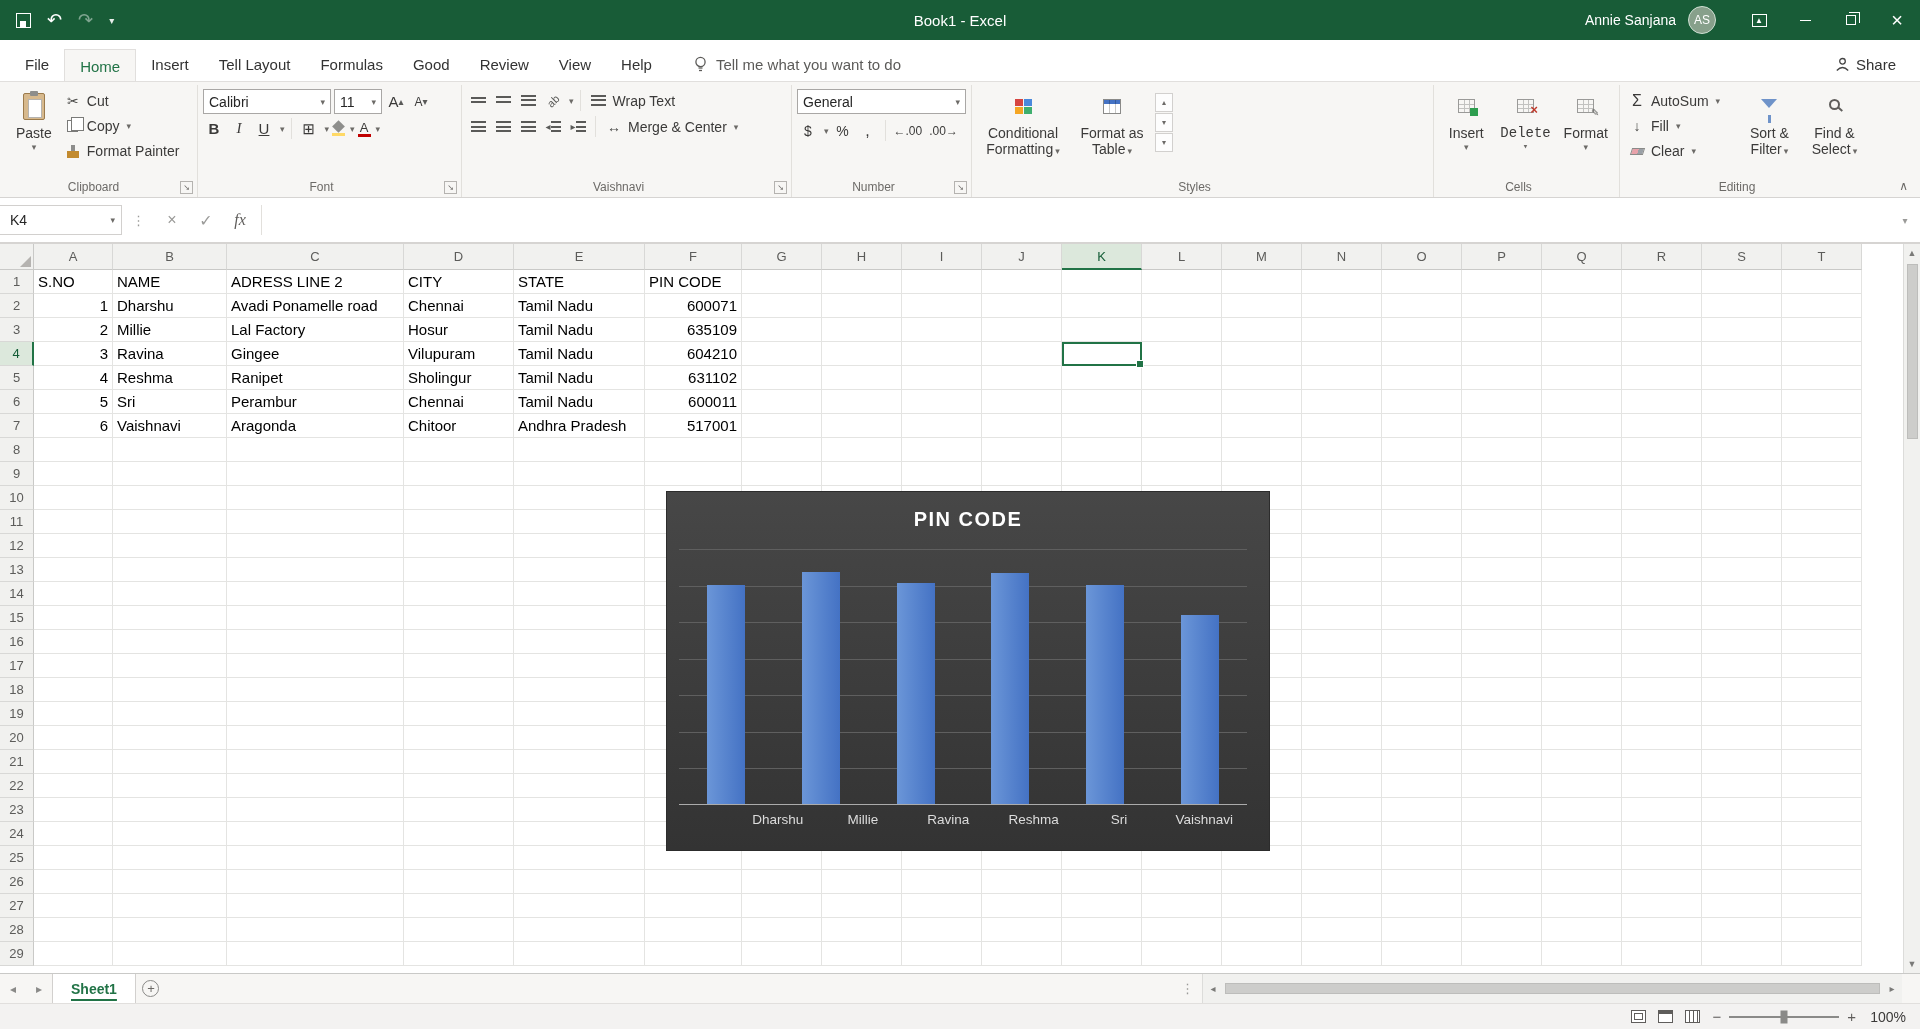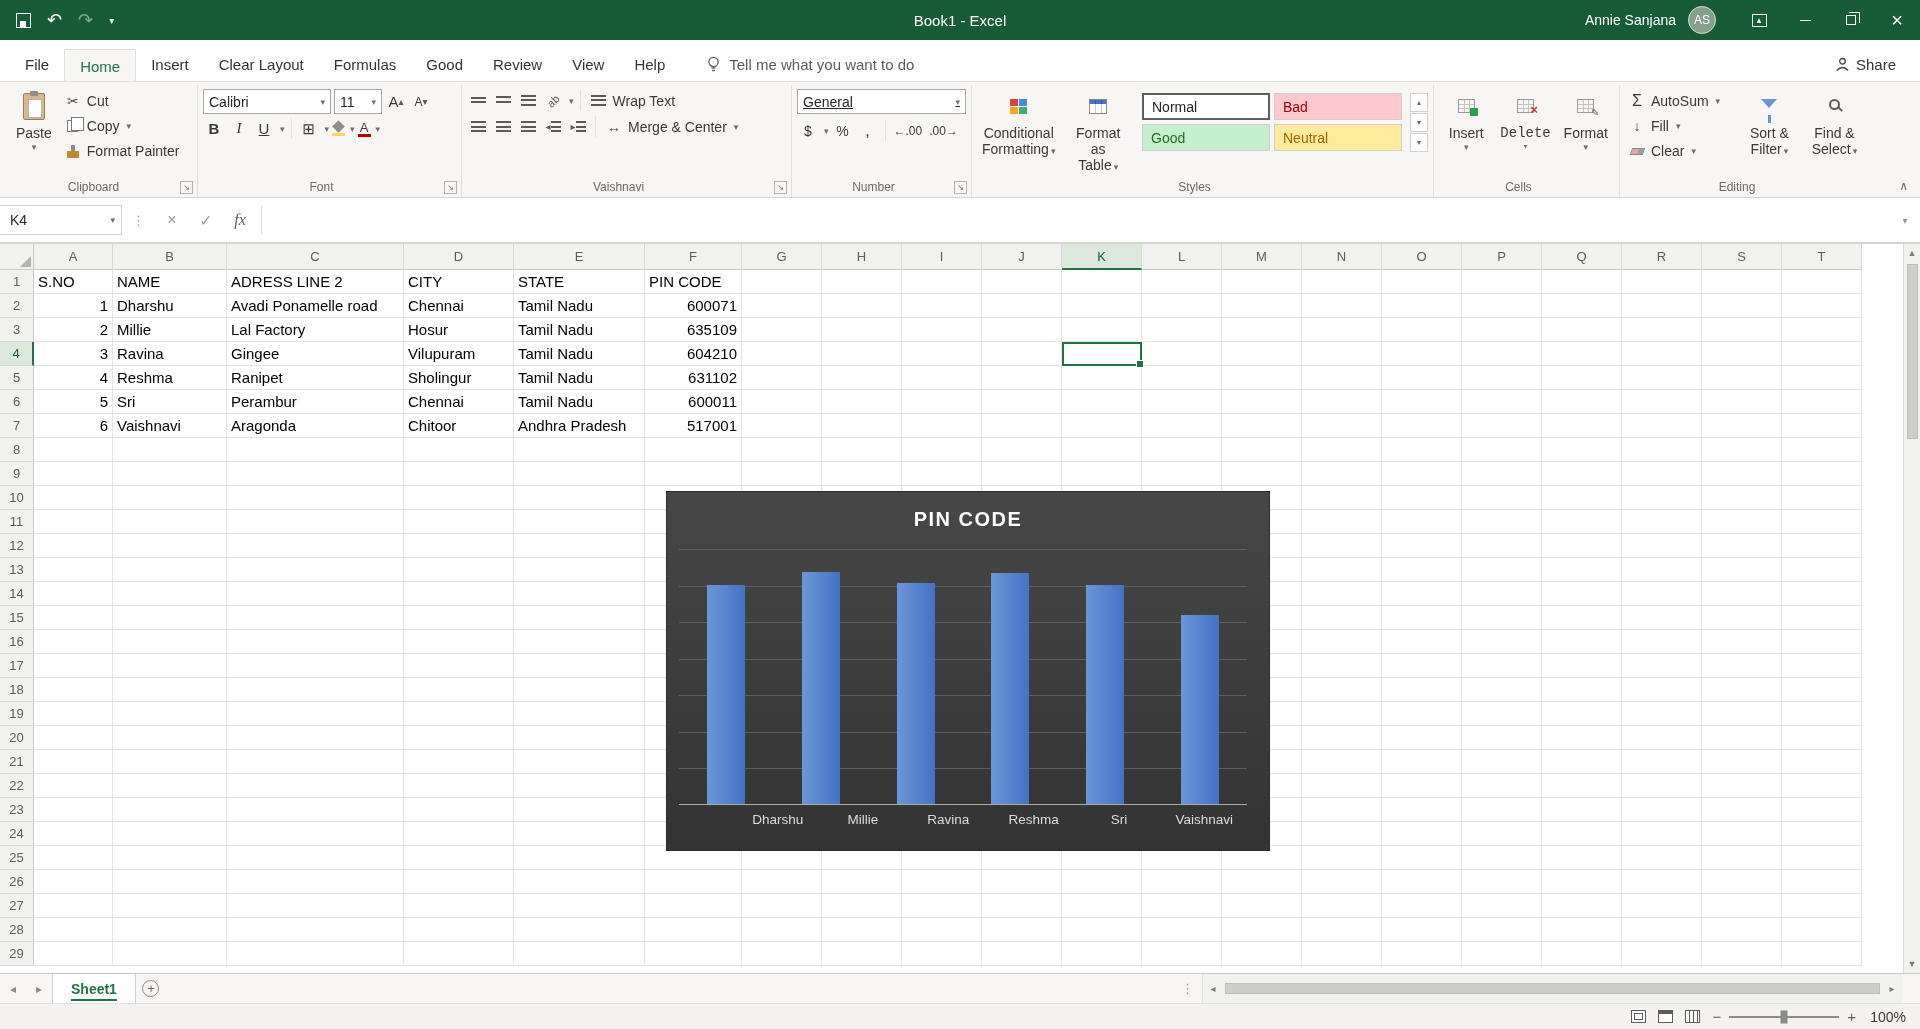--- a/index.html
+++ b/index.html
@@ -188,21 +188,21 @@
         </span>
       <span class="win-btn close-x">×</span>
     </div>
   </div>
 
   <div class="tab-row">
     <div class="tab-bar">
         <div class="rtab">File</div>
         <div class="rtab active">Home</div>
         <div class="rtab">Insert</div>
-        <div class="rtab">Clear Layout</div>
+        <div class="rtab">Tell Layout</div>
         <div class="rtab">Formulas</div>
         <div class="rtab">Good</div>
         <div class="rtab">Review</div>
         <div class="rtab">View</div>
         <div class="rtab">Help</div>
       </div>
     <div class="tellme">
       <svg width="15" height="17" viewBox="0 0 15 17">
           <circle cx="7.5" cy="6" r="4.6" fill="none" stroke="#5c5b59" stroke-width="1.3"></circle>
           <line x1="5.5" y1="12" x2="9.5" y2="12" stroke="#5c5b59" stroke-width="1.3"></line>
@@ -342,21 +342,21 @@
             </div>
         </div>
       </div>
       <span class="group-label">Vaishnavi</span>
       <span class="launcher">↘</span>
     </div>
 
     <div class="group" style="width:180px;">
       <div class="font-rows">
         <div class="frow">
-          <div class="combo" style="width:185px;text-decoration:underline;">
+          <div class="combo" style="width:185px;">
               <span>General</span>
               <span class="dd">▾</span>
             </div>
         </div>
         <div class="frow" style="margin-top:2px;">
           <div class="tbtn">
               <span class="num-ic" style="font-size:14px;">$</span>
             </div>
             <span class="dd">▾</span>
           <div class="tbtn">
@@ -390,26 +390,20 @@
               </span>
             </span>
           <span class="lblwrap"><span>Conditional Formatting</span><span class="dd">▾</span></span>
         </div>
         <div class="big-btn" style="width:78px;">
           <span class="big-ic">
               <span class="fat-ic"></span>
             </span>
           <span class="lblwrap"><span>Format as Table</span><span class="dd">▾</span></span>
         </div>
-        <div class="gallery">
-            <div class="style-swatch selected" style="background: rgb(255, 255, 255); color: rgb(31, 31, 31);">Normal</div>
-            <div class="style-swatch" style="background: rgb(255, 199, 206); color: rgb(156, 0, 6);">Bad</div>
-            <div class="style-swatch" style="background: rgb(198, 239, 206); color: rgb(39, 107, 36);">Good</div>
-            <div class="style-swatch" style="background: rgb(255, 235, 156); color: rgb(156, 101, 0);">Neutral</div>
-          </div>
         <div class="gal-arrows">
           <span>▴</span>
           <span>▾</span>
           <span>▾</span>
         </div>
       </div>
       <span class="group-label">Styles</span>
     </div>
 
     <div class="group" style="width:186px;">

